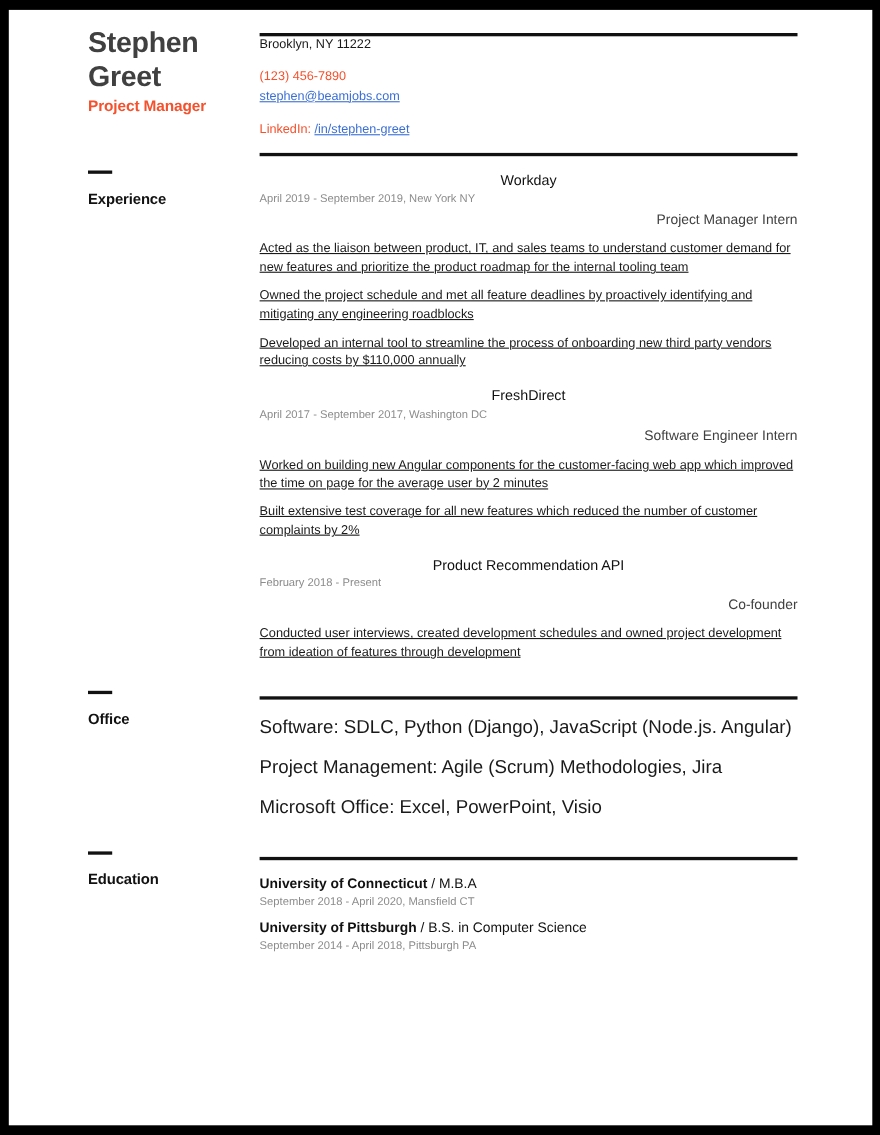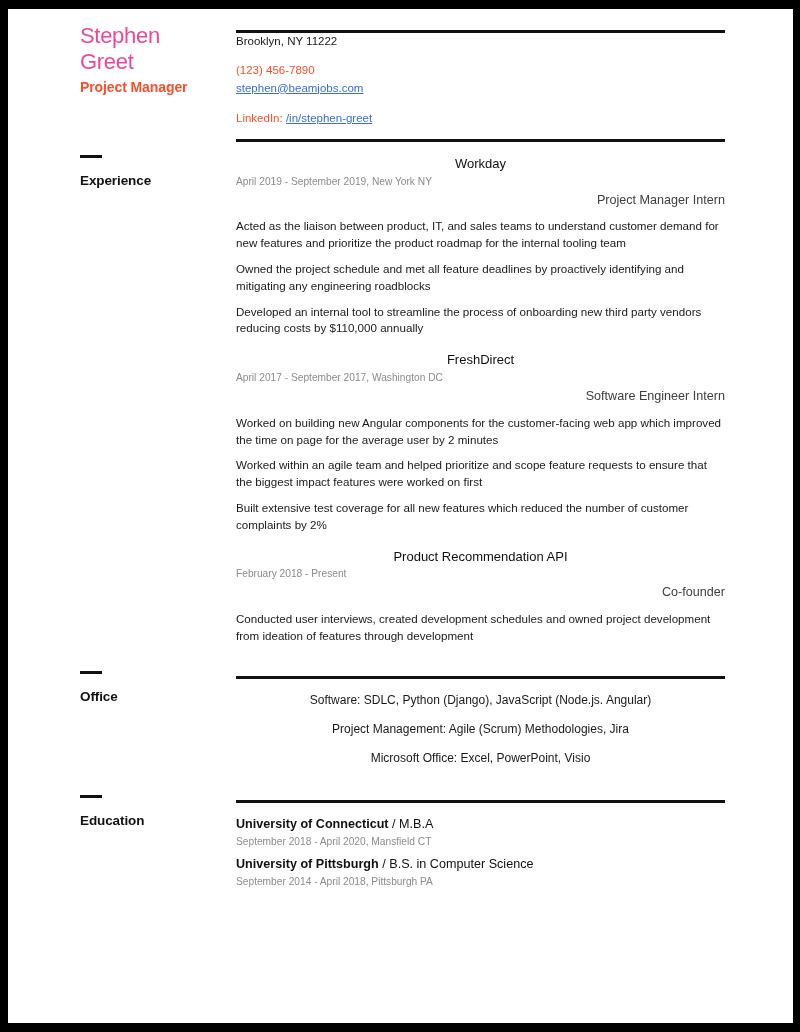--- a/index.html
+++ b/index.html
@@ -47,24 +47,24 @@
     flex: 1 1 auto;
     padding-right: 68px;
     box-sizing: border-box;
   }
 
   
   .header {
     padding-top: 14px;
   }
   .name {
-    font-size: 22px;
-    font-weight: normal;
+    font-size: 26px;
+    font-weight: bold;
     line-height: 1.18;
-    color: #ec4899;
+    color: #404040;
     letter-spacing: -0.3px;
   }
   .job-title {
     font-size: 14px;
     font-weight: bold;
     line-height: 1.35;
     margin-top: 3px;
     letter-spacing: -0.1px;
   }
 
@@ -126,31 +126,31 @@
     color: #404040;
     line-height: 1.4;
     margin-top: 3px;
     text-align: right;
   }
   .bullet {
     font-size: 11.6px;
     color: #1a1a1a;
     line-height: 1.45;
     margin-top: 9px;
+    text-decoration: underline;
   }
 
   .entry-spacer { height: 14px; }
 
   
   .skill-line {
-    font-size: 12px;
+    font-size: 17px;
     color: #1a1a1a;
     line-height: 1.45;
     margin-top: 12px;
-    text-align: center;
   }
   .skills-first { margin-top: 13px; }
 
   
   .edu-entry { margin-top: 7px; }
   .edu-first { margin-top: 13px; }
   .edu-school {
     font-size: 12.6px;
     color: #111111;
     line-height: 1.35;
@@ -208,21 +208,20 @@
         <div class="bullet">Owned the project schedule and met all feature deadlines by proactively identifying and mitigating any engineering roadblocks</div>
         <div class="bullet">Developed an internal tool to streamline the process of onboarding new third party vendors reducing costs by $110,000 annually</div>
       </div>
       <div class="entry-spacer"></div>
 
       <div class="entry">
         <div class="entry-org">FreshDirect</div>
         <div class="entry-meta">April 2017 - September 2017,  Washington DC</div>
         <div class="entry-role">Software Engineer Intern</div>
         <div class="bullet">Worked on building new Angular components for the customer-facing web app which improved the time on page for the average user by 2 minutes</div>
-        <div class="bullet">Worked within an agile team and helped prioritize and scope feature requests to ensure that the biggest impact features were worked on first</div>
         <div class="bullet">Built extensive test coverage for all new features which reduced the number of customer complaints by 2%</div>
       </div>
       <div class="entry-spacer"></div>
 
       <div class="entry">
         <div class="entry-org">Product Recommendation API</div>
         <div class="entry-meta">February 2018 - Present</div>
         <div class="entry-role">Co-founder</div>
         <div class="bullet">Conducted user interviews, created development schedules and owned project development from ideation of features through development</div>
       </div>

